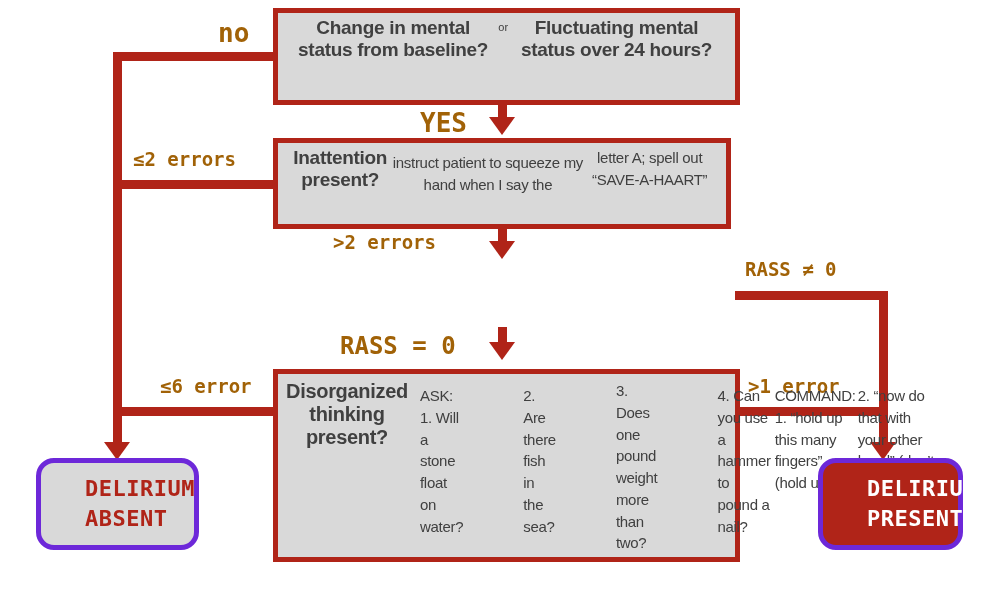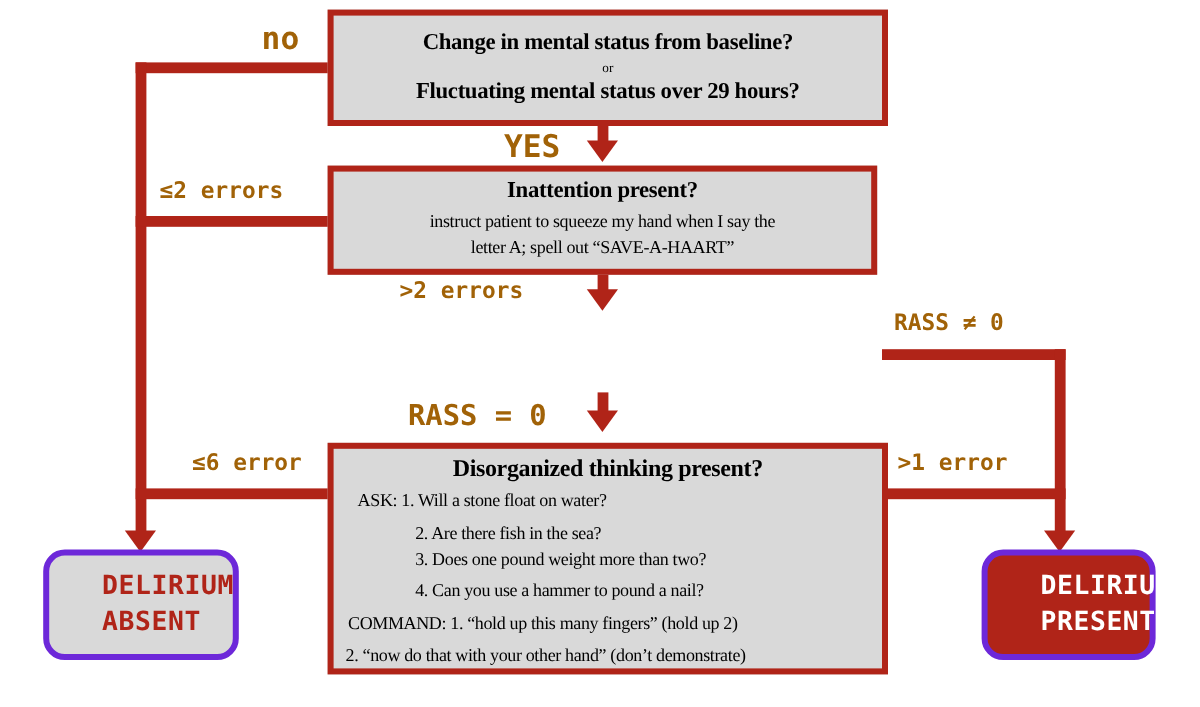--- a/index.html
+++ b/index.html
@@ -11,25 +11,24 @@
   }
   #stage{position:relative;width:1000px;height:589px;}
 
   
   .dbox{
     position:absolute;
     background:#d9d9d9;
     border:5px solid #b02418;
     box-sizing:border-box;
     text-align:center;
-    color:#000000;
+    color:#404040;
     display:flex;
-    flex-direction:column;
+    flex-direction:row;
     justify-content:center;
-    font-family:Liberation Serif, serif;
   }
   .dbox .hdr{
     font-weight:bold;
     font-size:19px;
     letter-spacing:-0.3px;
     line-height:1.15;
   }
   .dbox .sub{
     font-size:15px;
     line-height:1.45;
@@ -122,21 +121,21 @@
 
   <div class="elabel" style="left:340px; top:332px; font-size:24px;">RASS = 0</div>
 
   <div class="elabel sm" style="left:160px; top:375px;">≤6 error</div>
 
   <div class="elabel sm" style="left:748px; top:375px;">&gt;1 error</div>
 
   <div class="dbox" style="left:273px; top:8px; width:467px; height:97px; padding:4px 10px;">
     <div class="hdr">Change in mental status from baseline?</div>
     <div class="tiny" style="margin:3px 0 2px;">or</div>
-    <div class="hdr">Fluctuating mental status over 29 hours?</div>
+    <div class="hdr">Fluctuating mental status over 24 hours?</div>
   </div>
 
   <div class="dbox" style="left:273px; top:138px; width:458px; height:91px; padding:4px 10px;">
     <div class="hdr">Inattention present?</div>
     <div class="sub" style="margin-top:5px;">instruct patient to squeeze my hand when I say the</div>
     <div class="sub">letter A; spell out “SAVE-A-HAART”</div>
   </div>
 
 
   <div class="dbox" style="left:273px; top:369px; width:467px; height:193px; padding:6px 8px 4px; justify-content:flex-start;">

